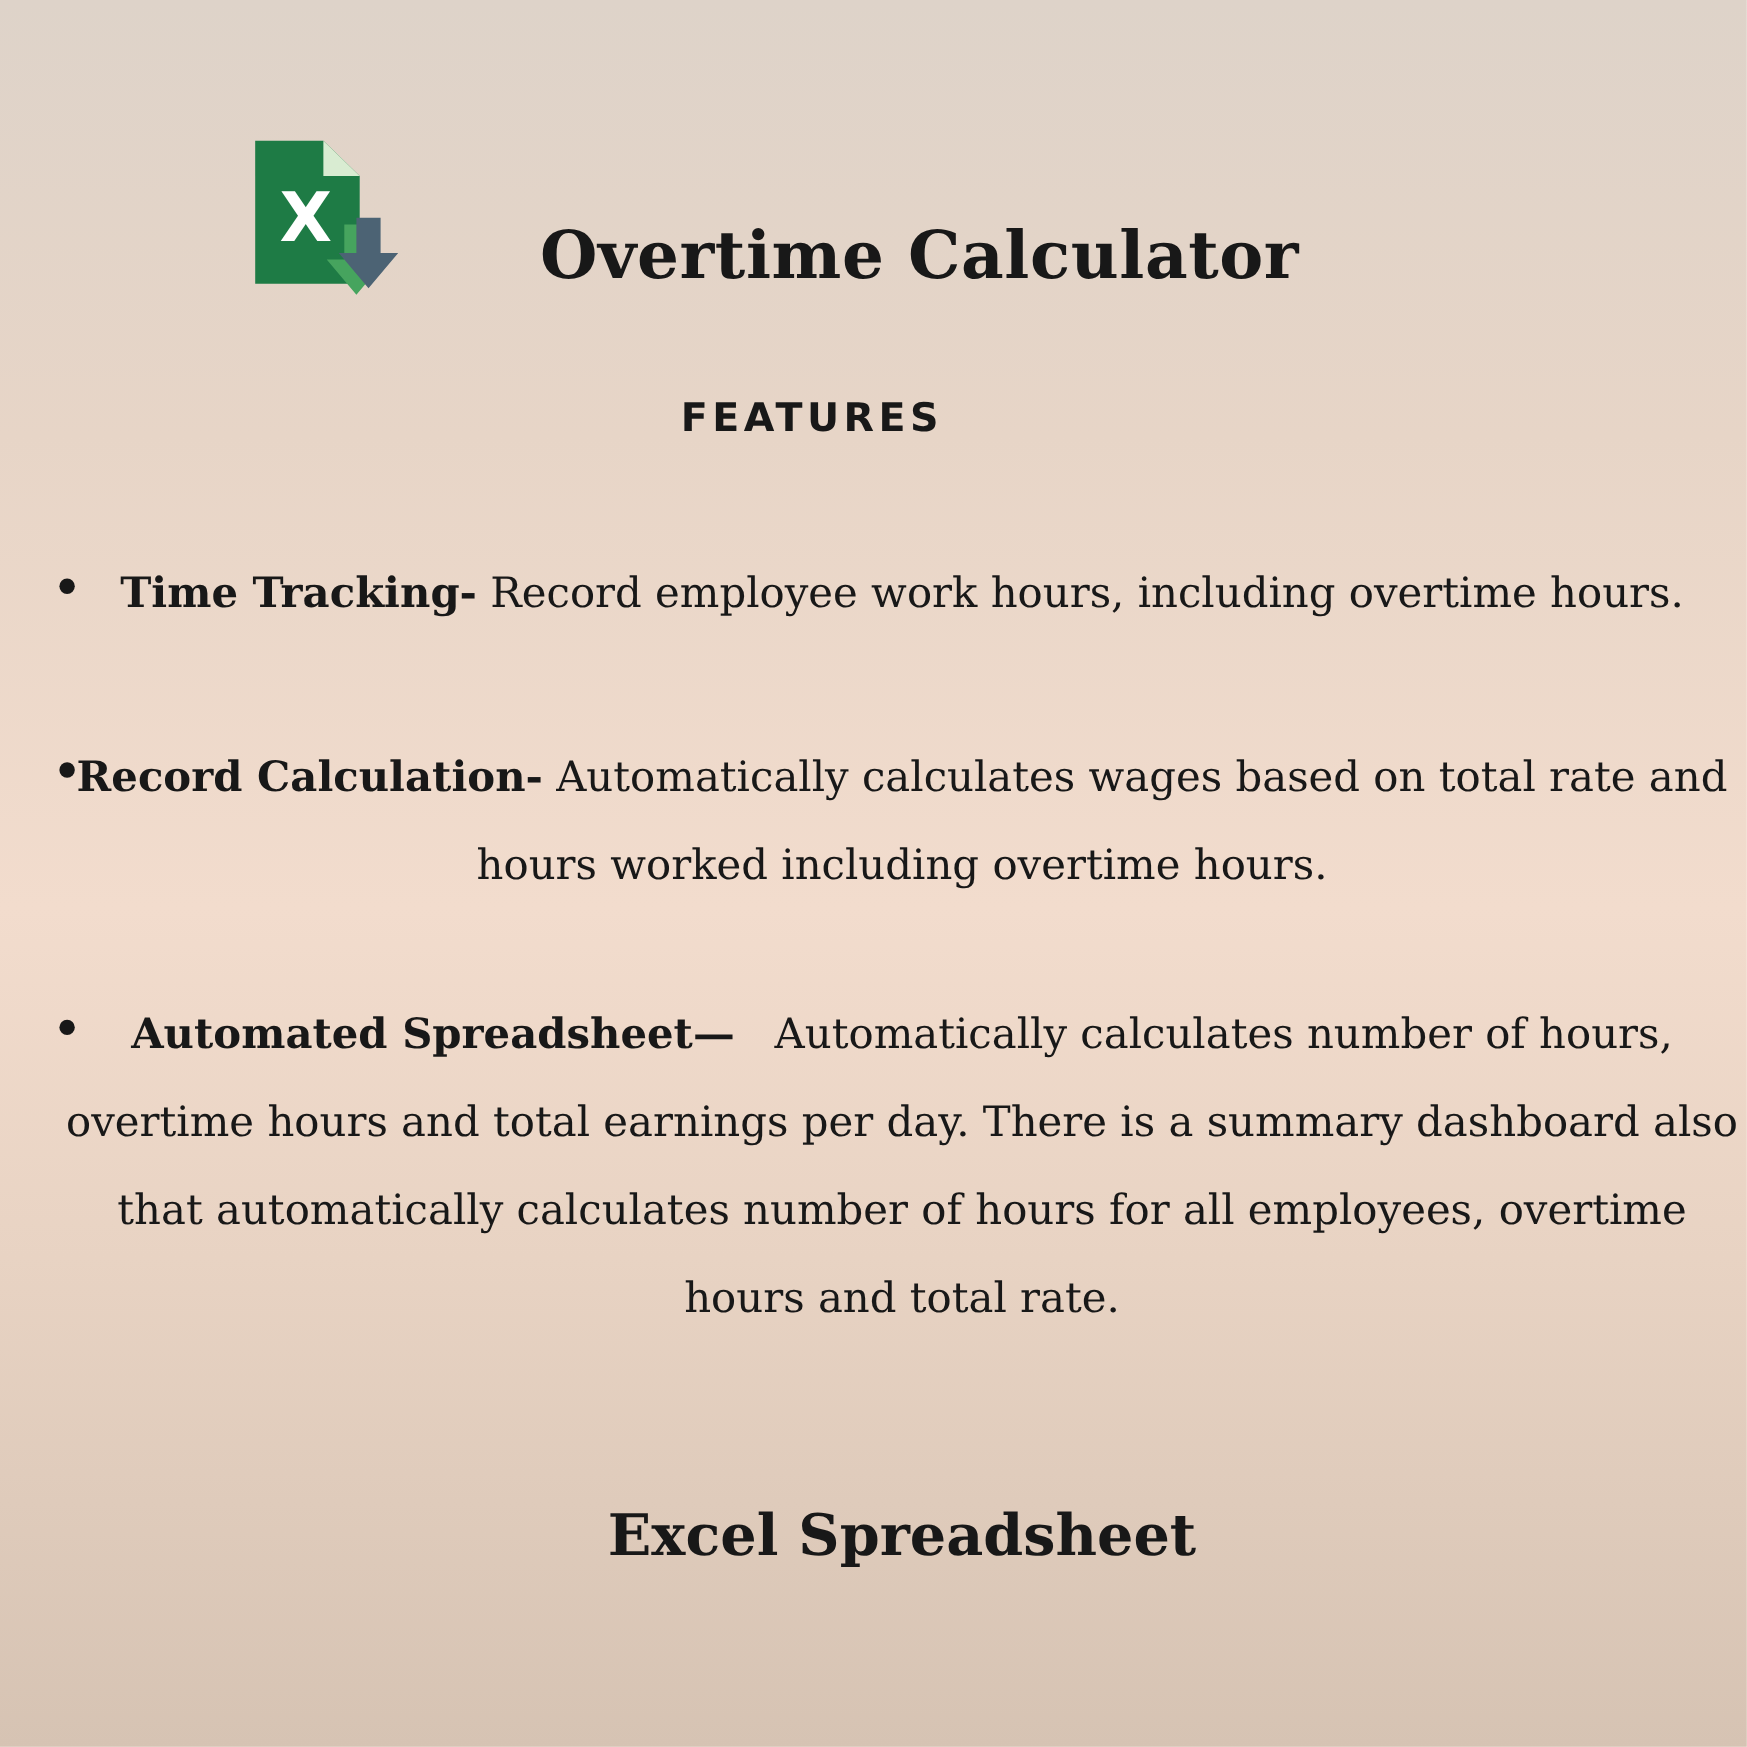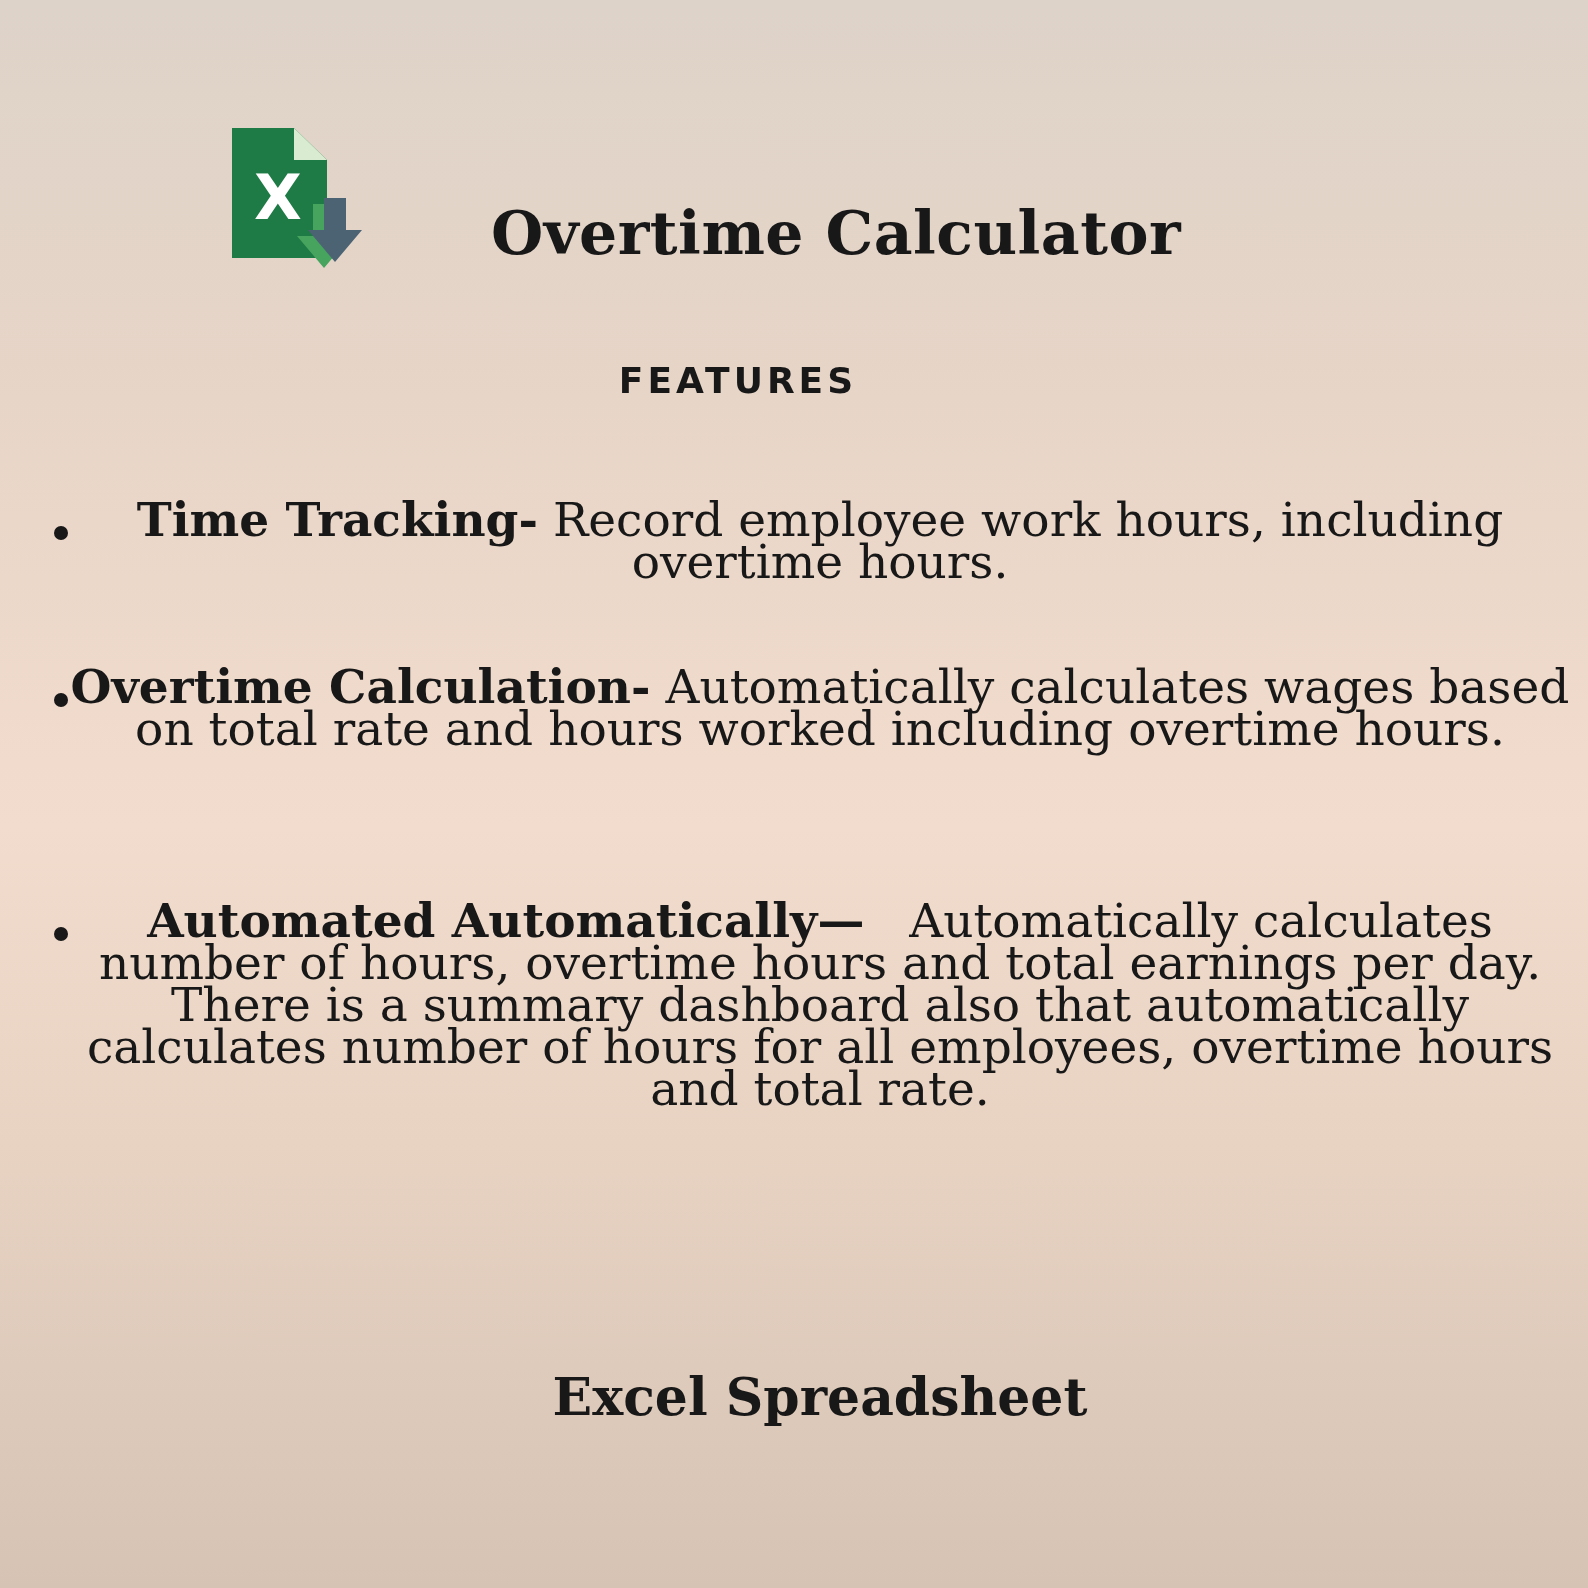--- a/index.html
+++ b/index.html
@@ -40,22 +40,22 @@
     transform: translateX(-56px);
     font-family: "DejaVu Sans", "Liberation Sans", sans-serif;
     font-size: 36px;
     font-weight: bold;
     letter-spacing: 4px;
   }
   .bullet-item {
     position: absolute;
     left: 52px;
     width: 1536px;
-    font-size: 47px;
-    line-height: 42px;
+    font-size: 38px;
+    line-height: 80px;
   }
   .bullet-item .bullet-text {
     margin: 0;
     text-align: center;
     white-space: pre-wrap;
   }
   .bullet-item .bullet-text b { font-weight: bold; }
   .dot {
     position: absolute;
     left: 2px;
@@ -101,23 +101,23 @@
 
   <h2 class="section-heading">FEATURES</h2>
 
   <div class="bullet-item feature-1">
     <span class="dot"></span>
     <p class="bullet-text"><b>Time Tracking-</b><span> Record employee work hours, including overtime hours.</span></p>
   </div>
 
   <div class="bullet-item feature-2">
     <span class="dot"></span>
-    <p class="bullet-text"><b>Overtime Calculation-</b><span> Automatically calculates wages based on total rate and hours worked including overtime hours.</span></p>
+    <p class="bullet-text"><b>Record Calculation-</b><span> Automatically calculates wages based on total rate and hours worked including overtime hours.</span></p>
   </div>
 
   <div class="bullet-item feature-3">
     <span class="dot"></span>
-    <p class="bullet-text"><b>Automated Automatically—</b><span>   Automatically calculates number of hours, overtime hours and total earnings per day. There is a summary dashboard also that automatically calculates number of hours for all employees, overtime hours and total rate.</span></p>
+    <p class="bullet-text"><b>Automated Spreadsheet—</b><span>   Automatically calculates number of hours, overtime hours and total earnings per day. There is a summary dashboard also that automatically calculates number of hours for all employees, overtime hours and total rate.</span></p>
   </div>
 
   <div class="page-footer">Excel Spreadsheet</div>
 
 </div>
 
 </body></html>

